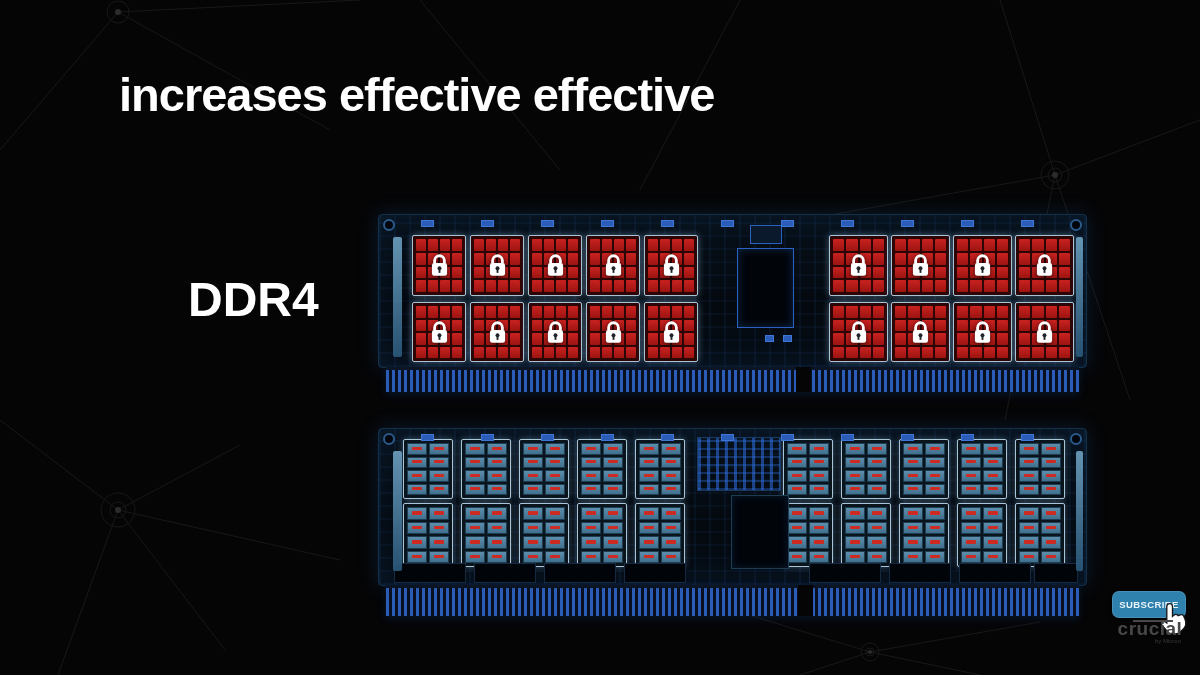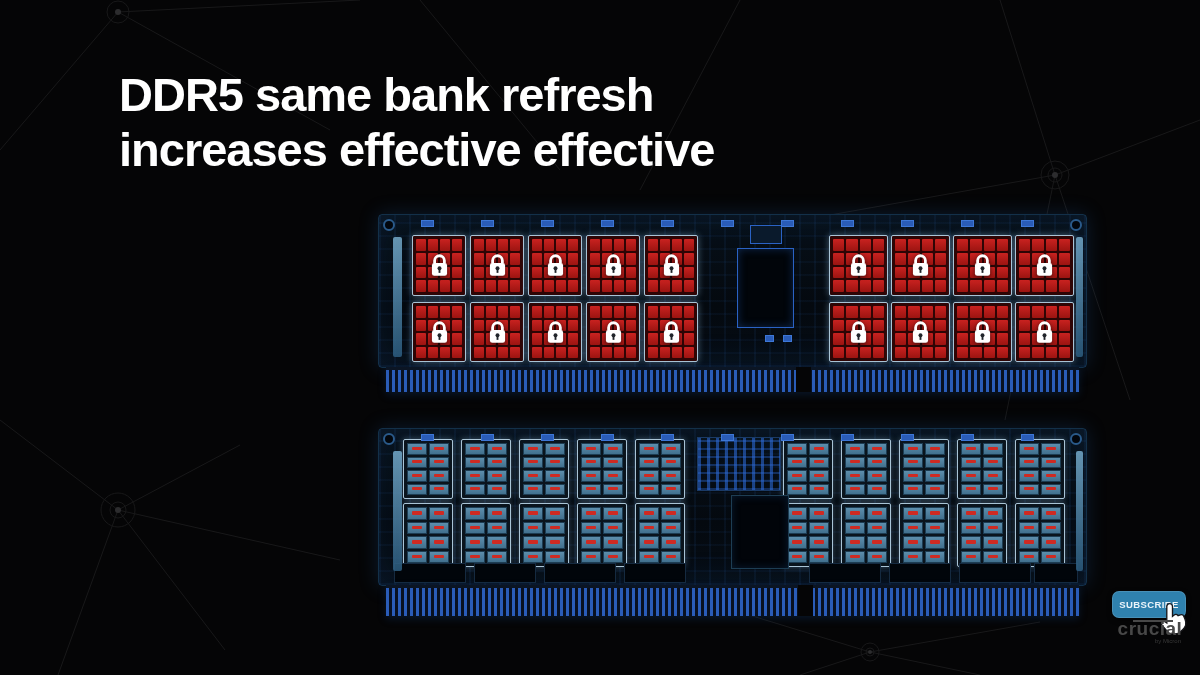--- a/index.html
+++ b/index.html
@@ -125,24 +125,24 @@
     </g>
     <g fill="#2c2c2e">
       <circle cx="1055" cy="175" r="3"></circle>
         <circle cx="118" cy="510" r="3"></circle>
         <circle cx="118" cy="12" r="3"></circle>
         <circle cx="870" cy="652" r="2"></circle>
     </g>
   </svg>
 
   <div class="title">
-    <div>DDR5 same bank refresh</div>
     <div>increases effective effective</div>
   </div>
 
+  <div class="dimm-label" id="label-ddr4">DDR4</div>
 
   <div class="dimm" id="ddr4">
       <div class="chip4" style="left: 33px; top: 20px; width: 54px; height: 61px; grid-template-columns: repeat(4, 1fr); grid-template-rows: repeat(4, 1fr);">
         <div class="bank4"></div>
         <div class="bank4"></div>
         <div class="bank4"></div>
         <div class="bank4"></div>
         <div class="bank4"></div>
         <div class="bank4"></div>
         <div class="bank4"></div>

